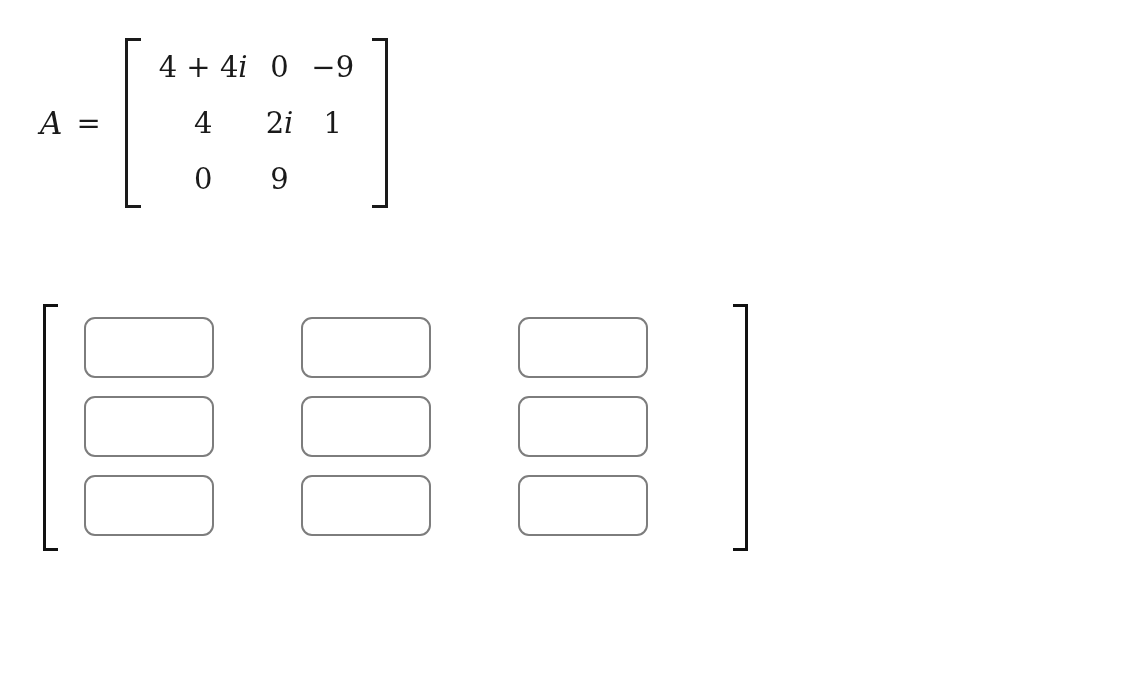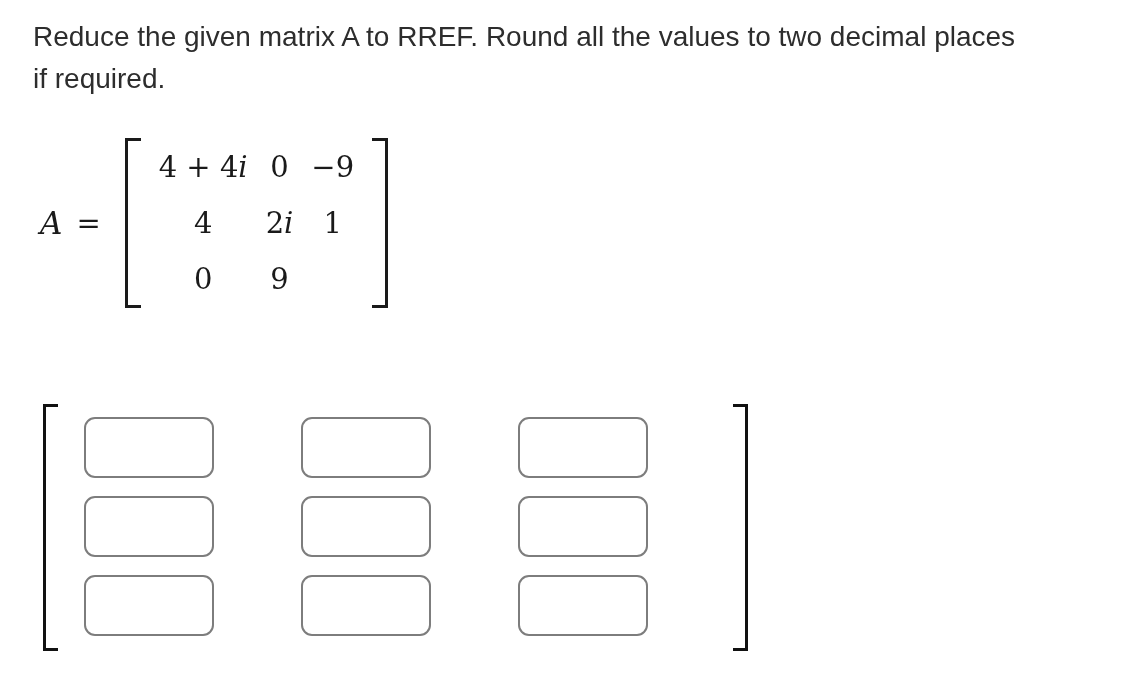--- a/index.html
+++ b/index.html
@@ -88,24 +88,20 @@
     font-family: "Liberation Sans", sans-serif;
     padding: 0 10px;
     outline: none;
   }
 </style>
 </head>
 <body>
 
 <div class="page">
 
-  <div class="question">
-    <div>Reduce the given matrix A to RREF. Round all the values to two decimal places</div>
-    <div>if required.</div>
-  </div>
 
   <div class="matrix-block">
     <span class="mvar">A</span>
     <span class="meq">=</span>
     <div class="matrix">
       <div class="bracket left"></div>
       <div class="mgrid">
         <div class="mcell mathify">4 + 4<span class="it">i</span></div>
         <div class="mcell mathify">0</div>
         <div class="mcell mathify">−9</div>

